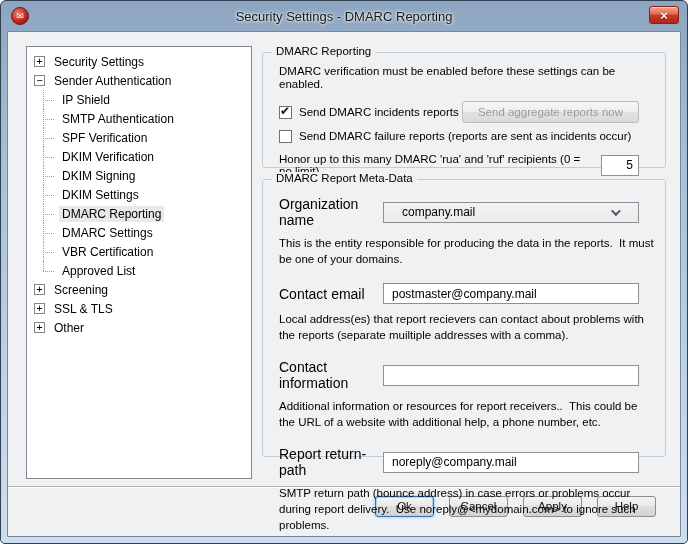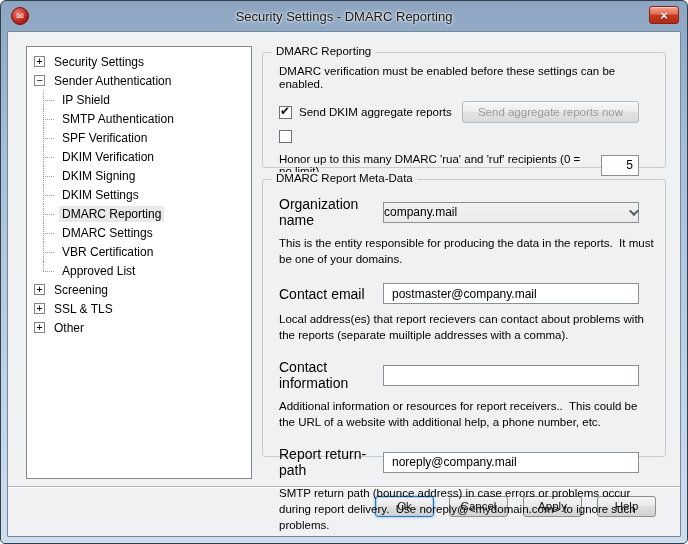--- a/index.html
+++ b/index.html
@@ -109,21 +109,21 @@
 
   .field-row { display:flex; align-items:center; margin-top:16px; }
   .field-row.first { margin-top:2px; }
   .field-label { width:104px; flex:0 0 104px; font-size:14px; }
   .text-input {
     flex:1; height:21px; border:1px solid #8b9097; background:#fff;
     font-family:"Liberation Sans", sans-serif; font-size:12px; padding:0 8px; color:#000;
   }
   .dropdown {
     flex:1; height:21px; border:1px solid #8b9097; background:linear-gradient(180deg,#f2f2f2,#ebebeb);
-    display:flex; align-items:center; padding:0 0; cursor:pointer;
+    display:flex; align-items:center; padding:0 18px; cursor:pointer;
   }
   .dropdown-value { font-size:12px; color:#000; flex:1; }
   .chevron {
     width:7px; height:7px; border-right:2px solid #4d5a66; border-bottom:2px solid #4d5a66;
     transform:rotate(45deg) translateY(-2px); margin-right:2px;
   }
   .help { margin-top:7px; padding-left:0px; width:376px; font-size:11.5px; line-height:16px; color:#000; white-space:pre-wrap; }
 
   
   .footer {
@@ -210,26 +210,27 @@
         </div>
 
       <div class="right-panel">
 
         <div class="groupbox gb1">
           <span class="groupbox-title">DMARC Reporting</span>
           <div class="note">DMARC verification must be enabled before these settings can be enabled.</div>
 
           <div class="check-row">
             <span class="checkbox checked" id="cb-aggregate"></span>
-            <span class="check-label">Send DKIM aggregate reports</span>
+            <span class="check-label">Send DMARC incidents reports</span>
             <span class="disabled-btn">Send aggregate reports now</span>
           </div>
 
           <div class="check-row check-row2">
             <span class="checkbox" id="cb-failure"></span>
+            <span class="check-label">Send DMARC failure reports (reports are sent as incidents occur)</span>
           </div>
 
           <div class="honor-row">
             <span class="honor-label">Honor up to this many DMARC 'rua' and 'ruf' recipients (0 = no limit)</span>
             <input class="honor-input" type="text" value="5" style="">
           </div>
         </div>
 
         <div class="groupbox gb2">
           <span class="groupbox-title">DMARC Report Meta-Data</span>

